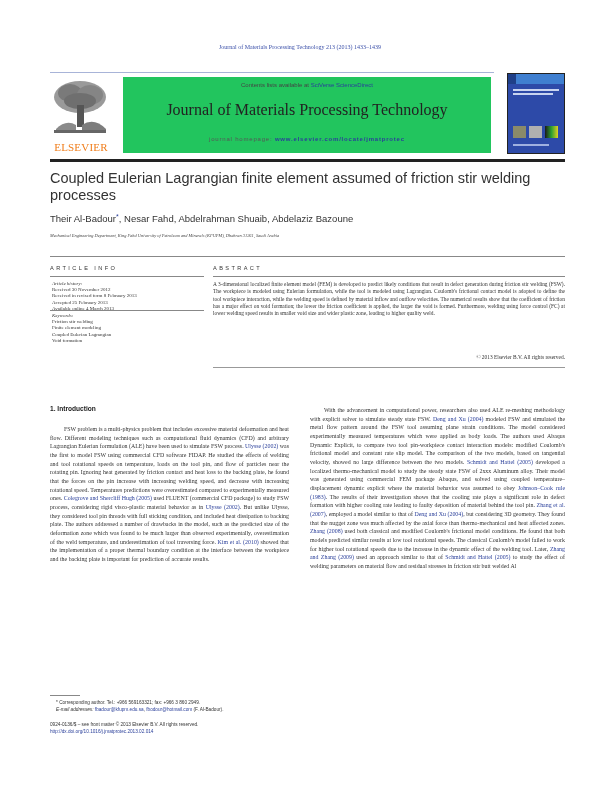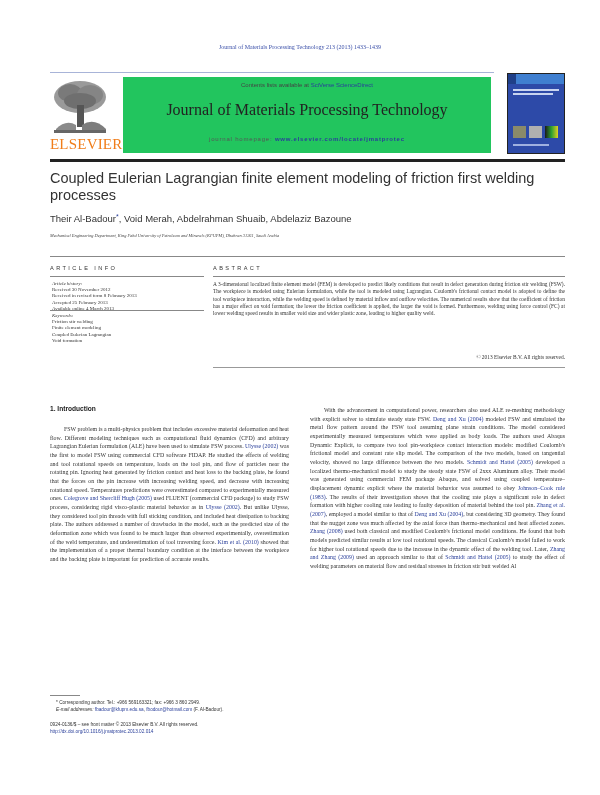--- a/index.html
+++ b/index.html
@@ -5,21 +5,21 @@
   * { margin: 0; padding: 0; box-sizing: border-box; }
   html, body { width: 600px; height: 795px; background: #ffffff; overflow: hidden; }
   body { position: relative; font-family: "Liberation Serif", "DejaVu Serif", serif; color: #222; }
   .abs { position: absolute; }
 
   .journal-ref { top: 44px; left: 0; width: 600px; text-align: center; font-size: 6px; color: #3a4fa8; }
   .header-top-rule { top: 72px; left: 50px; width: 444px; height: 1px; background: #a8b4d8; }
 
   .logo-box { top: 77px; left: 50px; width: 62px; height: 76px; }
   .logo-tree { position: absolute; top: 2px; left: 2px; width: 56px; height: 56px; }
-  .logo-text { position: absolute; bottom: 0; left: 0; width: 62px; text-align: center; font-size: 15px; color: #f07d1a; letter-spacing: 0.2px; }
+  .logo-text { position: absolute; bottom: 0; left: 0; width: 62px; text-align: center; font-size: 11px; color: #f07d1a; letter-spacing: 0.2px; }
 
   .header-panel { top: 77px; left: 123px; width: 368px; height: 76px; background: #22c55e; text-align: center; }
   .contents-line { position: absolute; top: 5px; left: 0; width: 100%; font-family: "Liberation Sans", sans-serif; font-size: 6px; color: #444; }
   .contents-line .link { color: #2a3f9a; }
   .journal-title { position: absolute; top: 24px; left: 0; width: 100%; font-size: 16px; color: #222; }
   .homepage-line { position: absolute; top: 59px; left: 0; width: 100%; font-family: "Liberation Sans", sans-serif; font-size: 6px; color: #555; letter-spacing: 0.8px; }
   .homepage-line .link { color: #2a3f9a; font-weight: bold; }
 
   .cover { top: 73px; left: 507px; width: 58px; height: 81px; background: #2d4aa8; border: 1px solid #222; overflow: hidden; }
   .cover .band1 { position: absolute; top: 0; left: 0; width: 100%; height: 10px; background: #3f7fd0; }
@@ -106,23 +106,23 @@
   <div class="t1"></div>
   <div class="t2"></div>
   <div class="img" style="left:5px;background:#8a8a6a;"></div>
   <div class="img" style="left:21px;background:#b0b0b0;"></div>
   <div class="img" style="left:37px;background:linear-gradient(90deg,#1a1a1a,#2fa02f,#e0d020);"></div>
   <div class="foot"></div>
 </div>
 
 <div class="abs header-thick-rule"></div>
 
-<div class="abs article-title">Coupled Eulerian Lagrangian finite element modeling of friction first welding processes</div>
+<div class="abs article-title">Coupled Eulerian Lagrangian finite element assumed of friction stir welding processes</div>
 <div class="abs authors">
-  <span>Their Al-Badour</span><span class="star">*</span><span>, Void Merah, Abdelrahman Shuaib, Abdelaziz Bazoune</span>
+  <span>Their Al-Badour</span><span class="star">*</span><span>, Nesar Fahd, Abdelrahman Shuaib, Abdelaziz Bazoune</span>
 </div>
 <div class="abs affiliation">Mechanical Engineering Department, King Fahd University of Petroleum and Minerals (KFUPM), Dhahran 31261, Saudi Arabia</div>
 <div class="abs rule-after-affil"></div>
 
 <div class="abs section-label article-info-label">ARTICLE INFO</div>
 <div class="abs section-label abstract-label">ABSTRACT</div>
 <div class="abs rule-info-1"></div>
 <div class="abs rule-abs-1"></div>
 
 <div class="abs info-block history">

